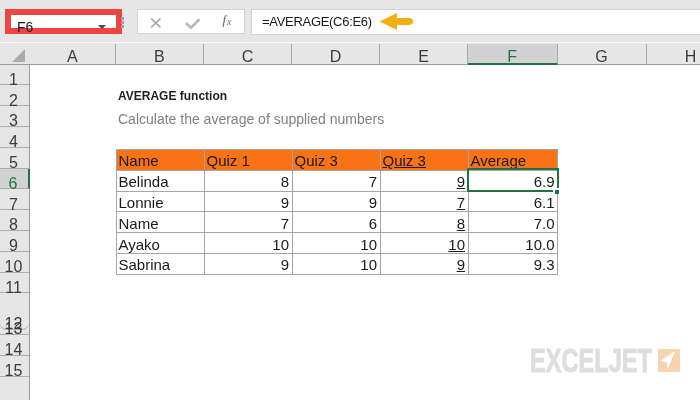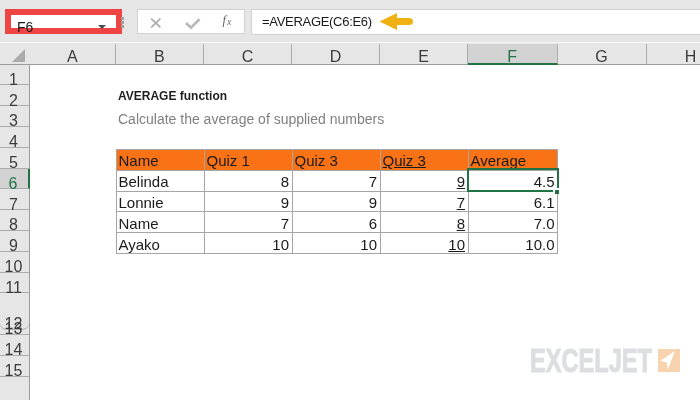--- a/index.html
+++ b/index.html
@@ -123,21 +123,21 @@
         <td class="q1">Quiz 1</td>
         <td class="q2">Quiz 3</td>
         <td class="q3">Quiz 3</td>
         <td class="av">Average</td>
       </tr>
     <tr>
         <td class="nm">Belinda</td>
         <td class="q1">8</td>
         <td class="q2">7</td>
         <td class="q3">9</td>
-        <td class="av">4.5</td>
+        <td class="av">6.9</td>
       </tr>
     <tr>
         <td class="nm">Lonnie</td>
         <td class="q1">9</td>
         <td class="q2">9</td>
         <td class="q3">7</td>
         <td class="av">6.1</td>
       </tr>
     <tr>
         <td class="nm">Name</td>
@@ -146,20 +146,27 @@
         <td class="q3">8</td>
         <td class="av">7.0</td>
       </tr>
     <tr>
         <td class="nm">Ayako</td>
         <td class="q1">10</td>
         <td class="q2">10</td>
         <td class="q3">10</td>
         <td class="av">10.0</td>
       </tr>
+    <tr>
+        <td class="nm">Sabrina</td>
+        <td class="q1">9</td>
+        <td class="q2">10</td>
+        <td class="q3">9</td>
+        <td class="av">9.3</td>
+      </tr>
   </tbody>
   </table>
 
   <div class="abs" id="selbox"></div>
   <div class="abs" id="fillhandle"></div>
 
   <div class="abs" id="logo"><svg width="130" height="40" viewBox="0 0 130 40">
       <text x="2" y="31" textLength="122" lengthAdjust="spacingAndGlyphs" font-family="Liberation Sans,sans-serif" font-weight="bold" font-size="33" fill="#dcdedf" stroke="#dcdedf" stroke-width="1">EXCELJET</text>
     </svg></div>
   <div class="abs" id="logobox">

